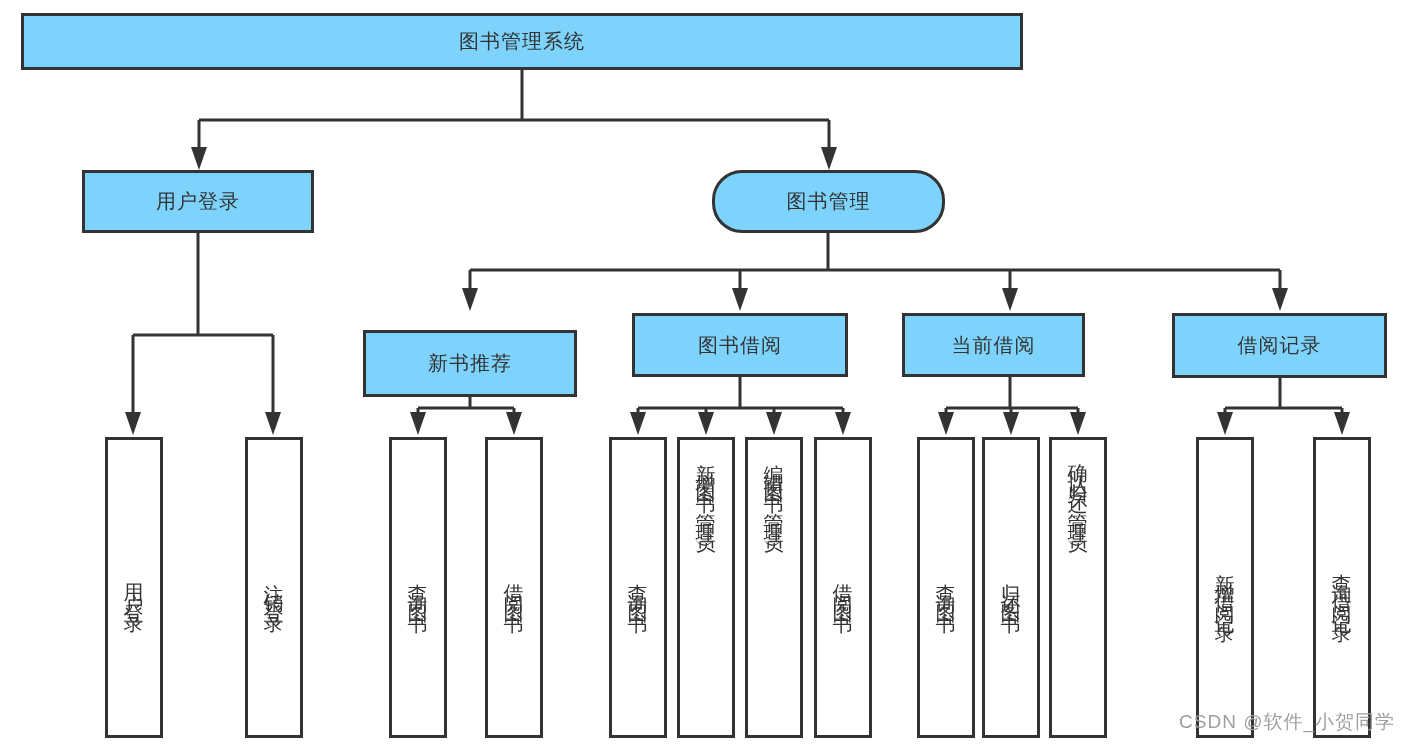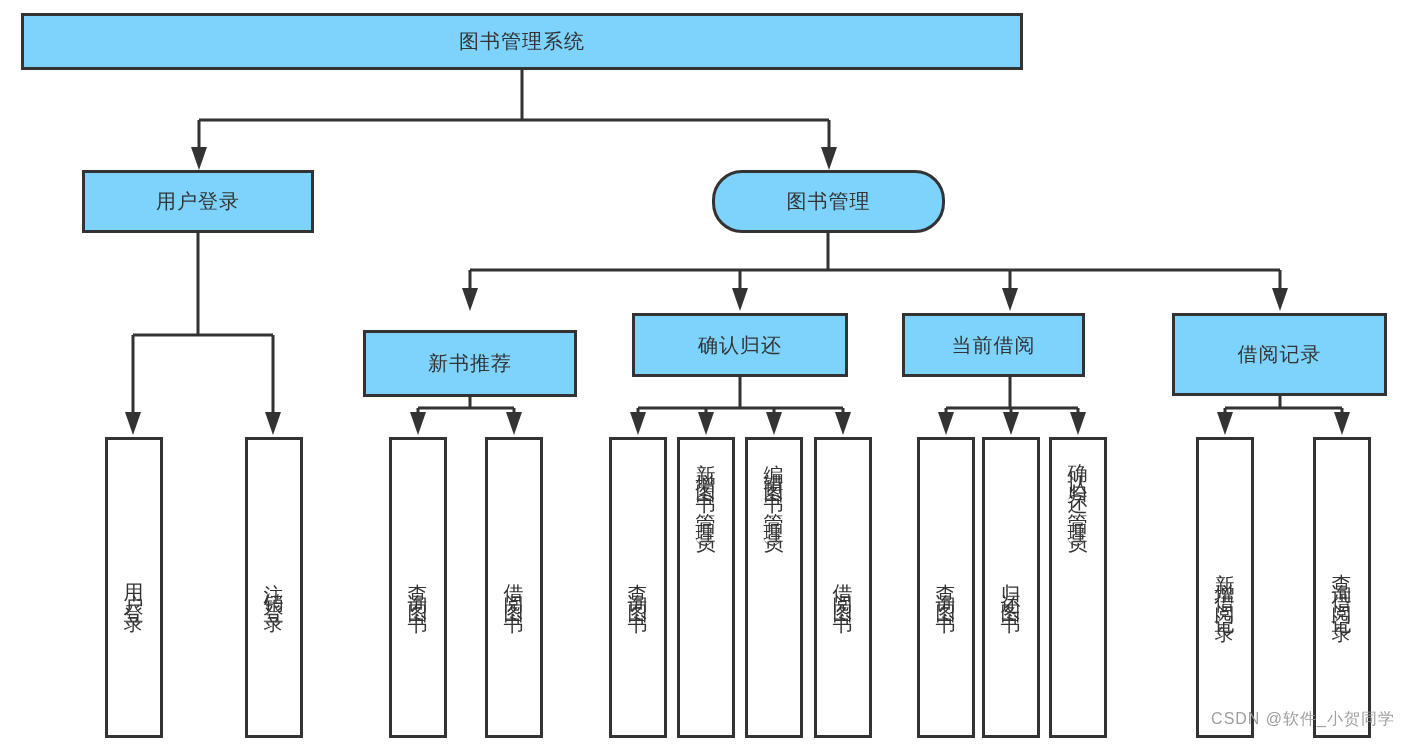--- a/index.html
+++ b/index.html
@@ -43,21 +43,21 @@
     text-orientation:mixed;
     font-size:20px;
     letter-spacing:10px;
     line-height:1;
     white-space:nowrap;
   }
   .leaf.top{align-items:flex-start;padding-top:8px;}
   .watermark{
     position:absolute;
     right:10px;top:709px;
-    font-size:16px;
+    font-size:19px;
     color:var(--wm);
     letter-spacing:1px;
     z-index:3;
     pointer-events:none;
   }
 </style>
 </head>
 <body>
 
 <div id="canvas">
@@ -110,26 +110,26 @@
     <span>用户登录</span>
   </div>
   <div class="node" style="left:712px;top:170px;width:233px;height:63px;border-radius:30px;">
     <span>图书管理</span>
   </div>
 
   <div class="node" style="left:363px;top:330px;width:214px;height:67px;">
     <span>新书推荐</span>
   </div>
   <div class="node" style="left:632px;top:313px;width:216px;height:64px;">
-    <span>确认归还</span>
+    <span>图书借阅</span>
   </div>
   <div class="node" style="left:902px;top:313px;width:183px;height:64px;">
     <span>当前借阅</span>
   </div>
-  <div class="node" style="left:1172px;top:313px;width:215px;height:83px;">
+  <div class="node" style="left:1172px;top:313px;width:215px;height:65px;">
     <span>借阅记录</span>
   </div>
 
   <div class="leaf" style="left:105px;">
     <span class="vtext">用户登录</span>
   </div>
   <div class="leaf" style="left:245px;">
     <span class="vtext">注销登录</span>
   </div>
 

